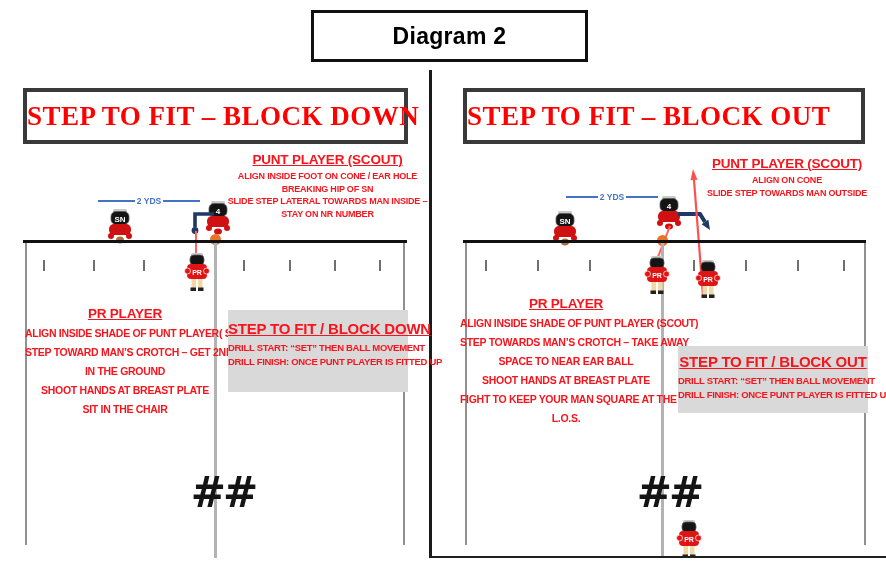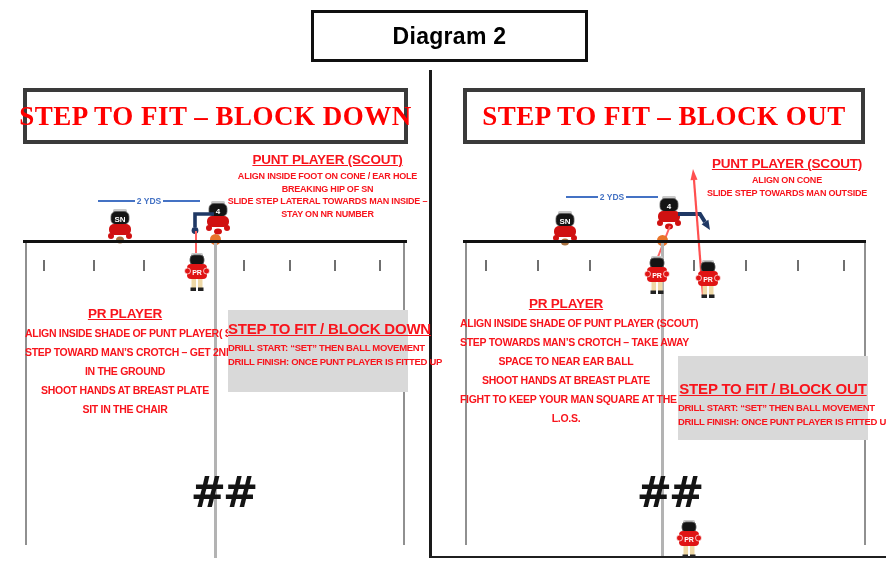--- a/index.html
+++ b/index.html
@@ -7,21 +7,21 @@
           font-family:"Liberation Sans",sans-serif;}
   .abs{position:absolute;}
 
   
   .title-box{left:311px;top:10px;width:271px;height:46px;border:3px solid #101010;background:#fff;
              display:flex;align-items:center;justify-content:center;}
   .title-text{font-size:23px;font-weight:bold;color:#000;letter-spacing:.3px;}
 
   
   .panel-header{height:48px;border:4px solid #3a3a3a;background:#fff;
-                display:flex;align-items:center;justify-content:center;}
+                display:flex;align-items:center;}
   .panel-header span{font-family:"Liberation Serif",serif;font-weight:bold;font-size:27px;
                      color:#ff0000;letter-spacing:.5px;white-space:nowrap;}
   .hdr-left{left:23px;top:88px;width:377px;}
   .hdr-right{left:463px;top:88px;width:394px;}
 
   
   .divider{left:429px;top:70px;width:3px;height:488px;background:#1a1a1a;}
   .bottom-line{left:430px;top:556px;width:456px;height:2px;background:#1f1f1f;}
 
   
@@ -31,21 +31,21 @@
   .note-lines div{white-space:nowrap;font-weight:bold;}
   .small-lines div{font-size:9px;line-height:12.5px;letter-spacing:-.2px;}
   .big-lines div{font-size:10.5px;line-height:19px;letter-spacing:-.3px;}
 
   
   .drill-box{background:#d9d9d9;color:#f8141c;text-align:center;}
   .drill-title{font-size:15px;font-weight:bold;text-decoration:underline;letter-spacing:-.2px;
                margin-bottom:4px;white-space:nowrap;}
   .drill-lines div{font-size:9.5px;font-weight:bold;line-height:13.5px;letter-spacing:-.3px;white-space:nowrap;}
   .box-left{left:228px;top:310px;width:180px;height:72px;padding-top:10px;}
-  .box-right{left:678px;top:356px;width:190px;height:60px;padding-top:24px;}
+  .box-right{left:678px;top:346px;width:190px;height:60px;padding-top:7px;}
 
   
   .los{height:3px;background:#111;}
   .edge{width:2px;height:302px;background:#909090;top:243px;}
   .tick{width:2px;height:11px;background:#6f6f6f;top:260px;}
   .hashline{width:3px;background:#b3b3b3;top:243px;}
   .cone{width:11px;height:11px;border-radius:50%;background:#e8742a;}
   .redline{width:2px;background:#ff6060;}
   .hash-marks{width:66px;text-align:center;font-family:"DejaVu Sans",sans-serif;font-weight:bold;
               font-size:42px;color:#141414;letter-spacing:-3px;}

